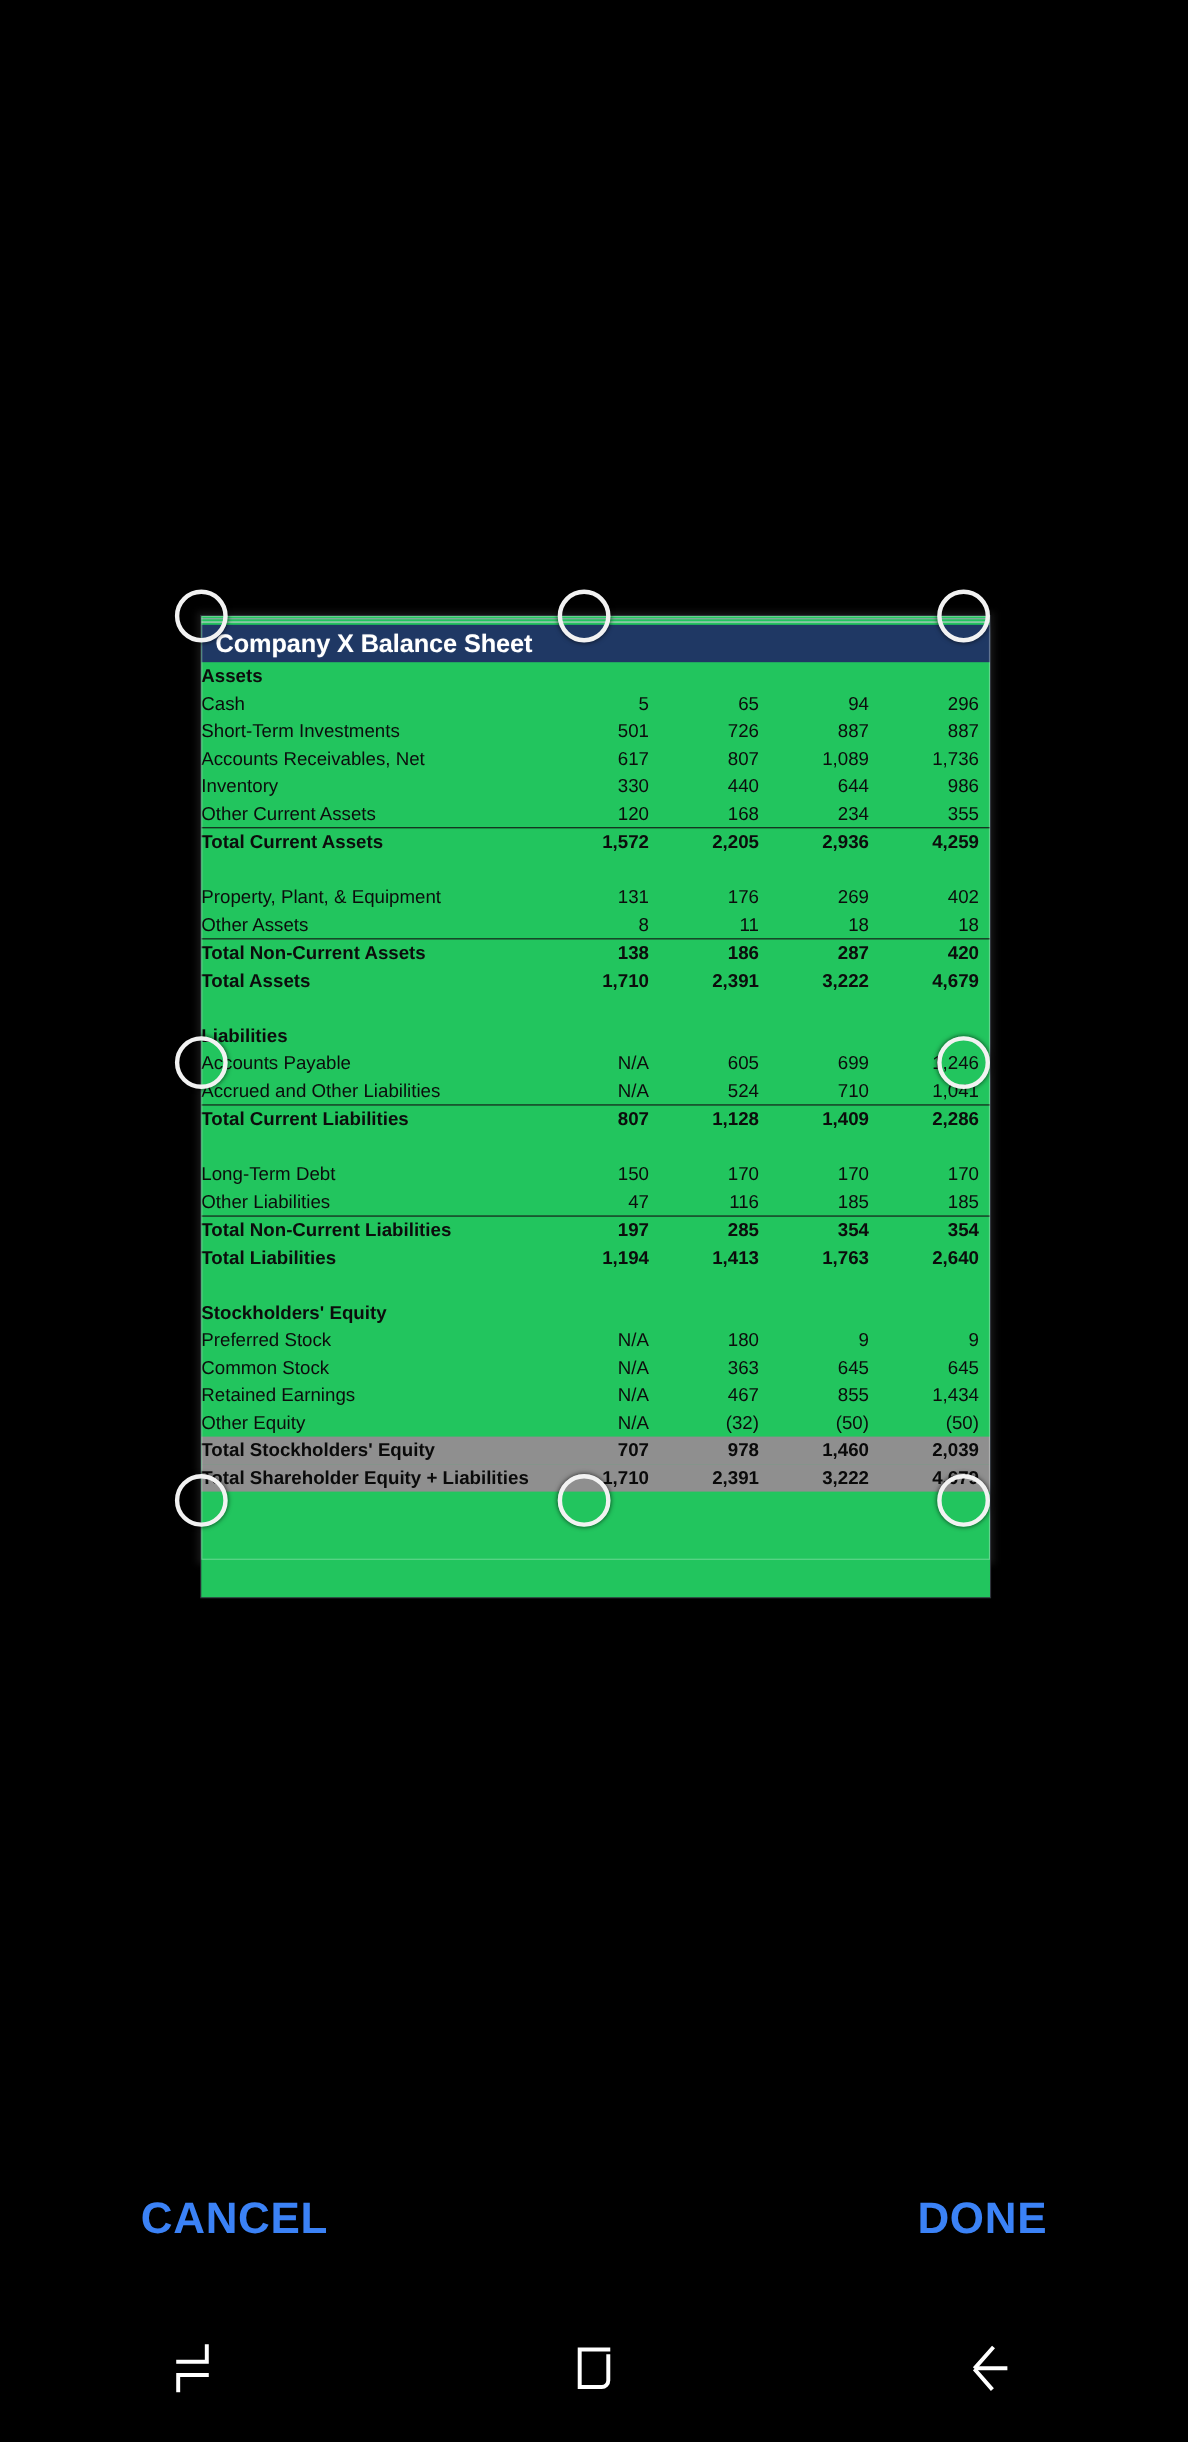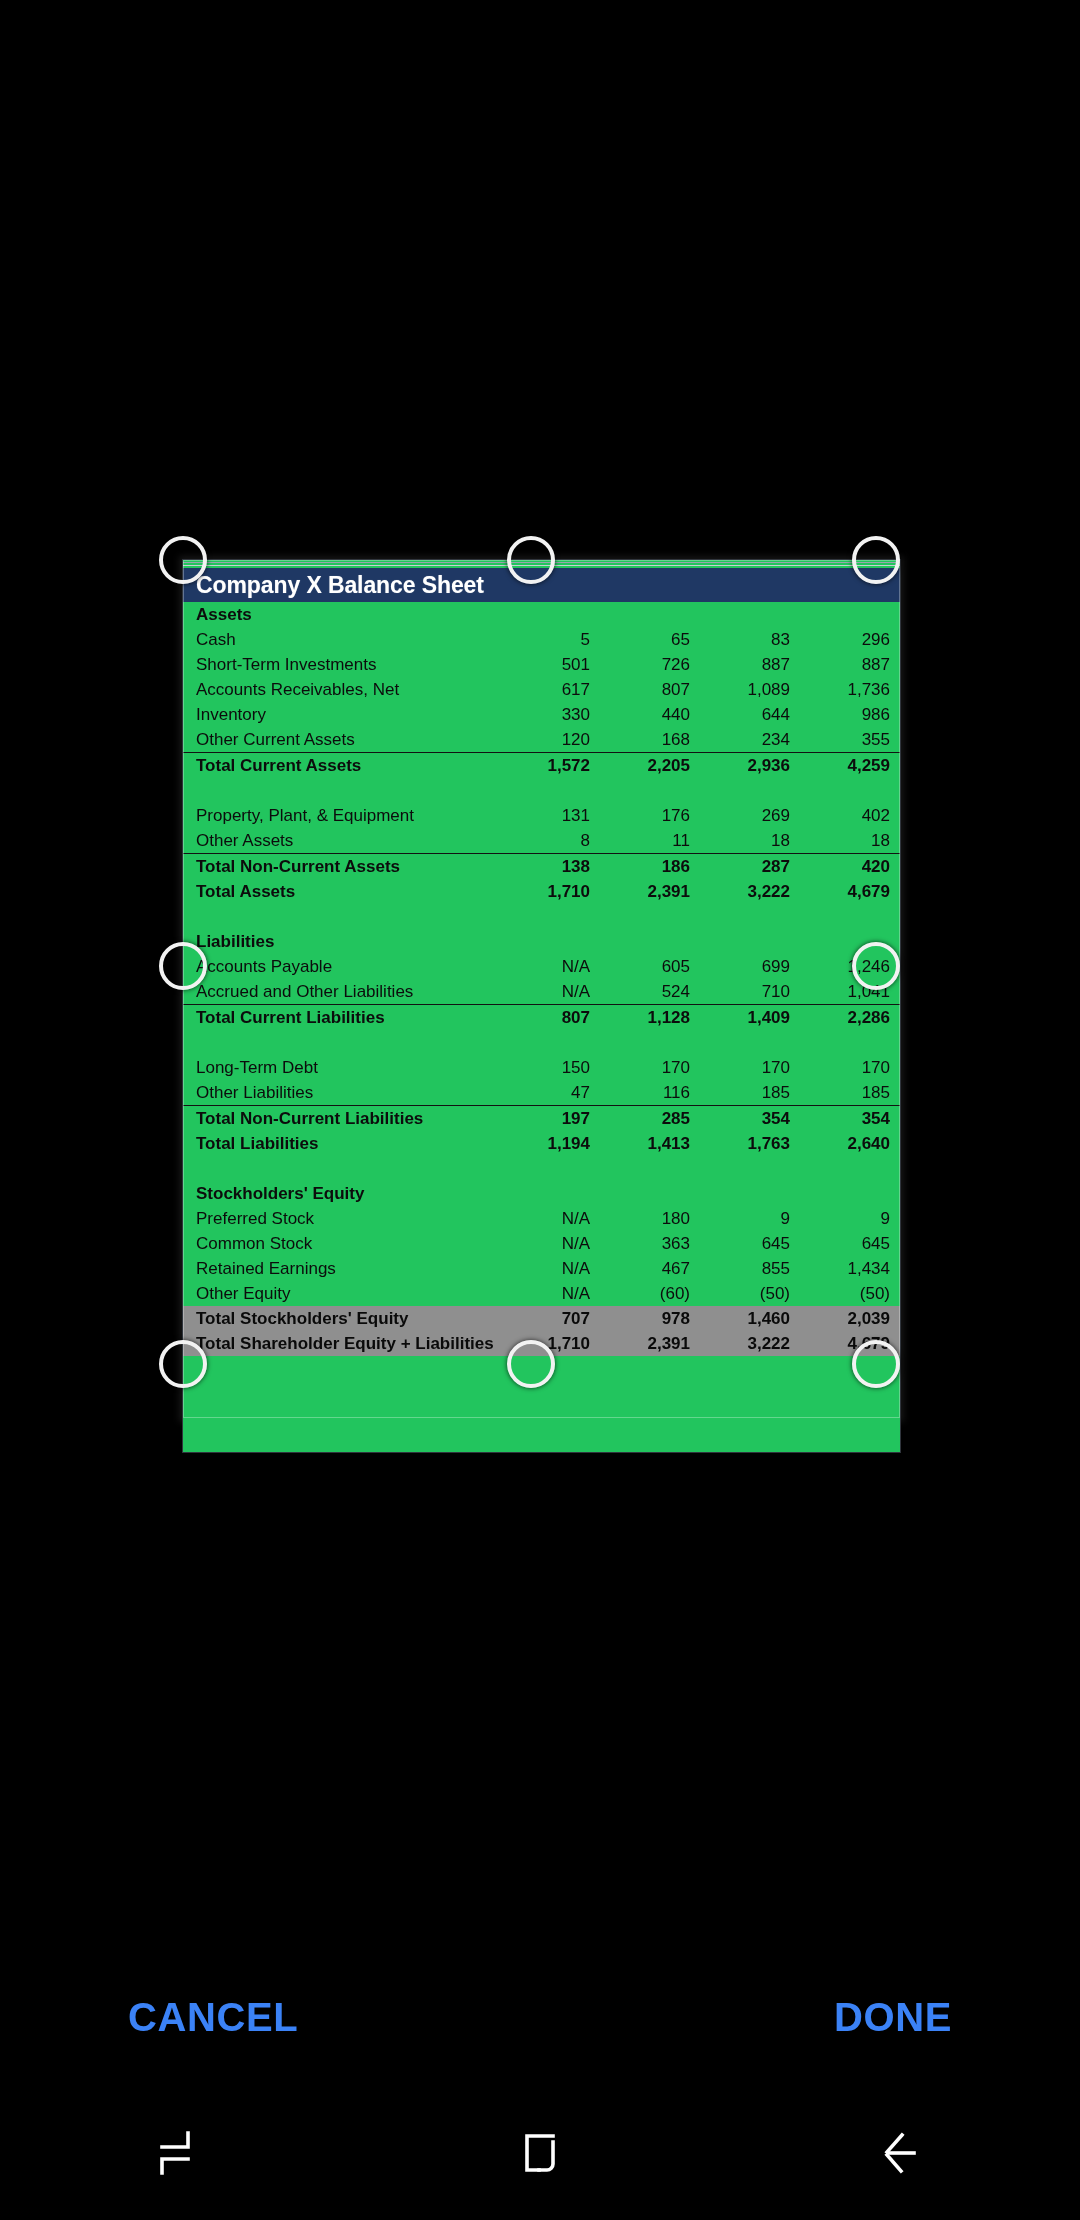--- a/index.html
+++ b/index.html
@@ -106,21 +106,21 @@
   #sheet col.c-num   { width: 100px; }
 
   #sheet td {
     padding: 0;
     height: 25px;
     line-height: 25px;
     vertical-align: middle;
     white-space: nowrap;
     font-size: 17px;
   }
-  #sheet td.label { padding-left: 13px; }
+  #sheet td.label { }
   #sheet td.num {
     text-align: right;
     padding-right: 10px;
     font-variant-numeric: tabular-nums;
   }
 
   
   tr.section td        { font-weight: bold; }
   tr.section td.label  { padding-left: 13px; }
 
@@ -248,21 +248,21 @@
                 <td class="label">Assets</td>
                 <td class="num"></td>
                 <td class="num"></td>
                 <td class="num"></td>
                 <td class="num"></td>
               </tr>
               <tr class="item">
                 <td class="label">Cash</td>
                 <td class="num">5</td>
                 <td class="num">65</td>
-                <td class="num">83</td>
+                <td class="num">94</td>
                 <td class="num">296</td>
               </tr>
               <tr class="item">
                 <td class="label">Short-Term Investments</td>
                 <td class="num">501</td>
                 <td class="num">726</td>
                 <td class="num">887</td>
                 <td class="num">887</td>
               </tr>
               <tr class="item">
@@ -413,21 +413,21 @@
               <tr class="item">
                 <td class="label">Retained Earnings</td>
                 <td class="num">N/A</td>
                 <td class="num">467</td>
                 <td class="num">855</td>
                 <td class="num">1,434</td>
               </tr>
               <tr class="item">
                 <td class="label">Other Equity</td>
                 <td class="num">N/A</td>
-                <td class="num">(60)</td>
+                <td class="num">(32)</td>
                 <td class="num">(50)</td>
                 <td class="num">(50)</td>
               </tr>
               <tr class="highlight">
                 <td class="label">Total Stockholders' Equity</td>
                 <td class="num">707</td>
                 <td class="num">978</td>
                 <td class="num">1,460</td>
                 <td class="num">2,039</td>
               </tr>

